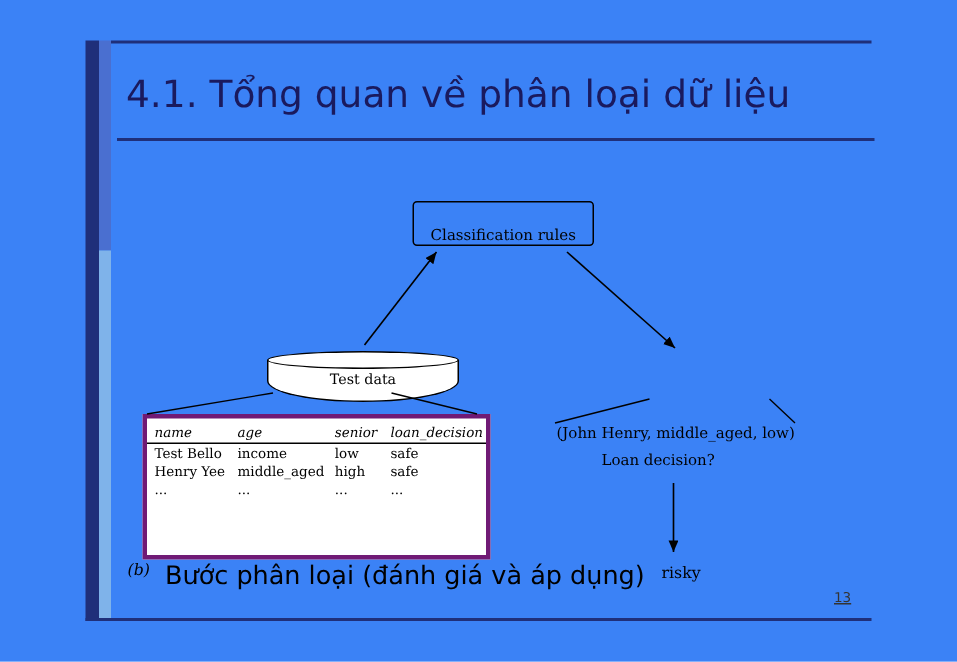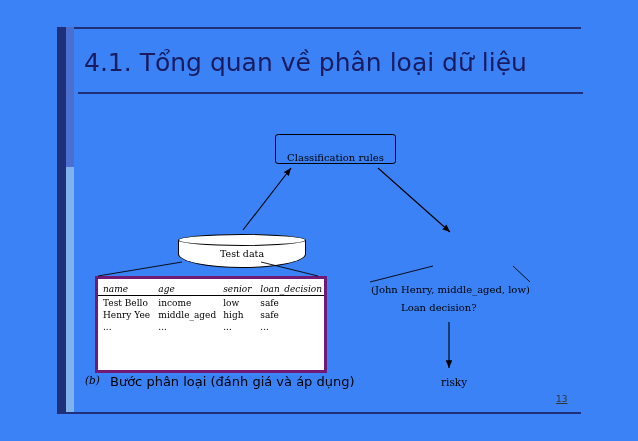--- a/index.html
+++ b/index.html
@@ -41,21 +41,21 @@
   .tbl td{text-align:left;padding:0px 2px 0px 5px;font-size:9px;line-height:12px;}
   .tbl .hdr-rule{position:absolute;left:0;top:16px;width:100%;height:1px;background:#000;}
 
   
   .new-tuple{position:absolute;left:293px;top:174px;font-family:"DejaVu Serif",serif;font-size:10px;color:#000;white-space:nowrap;}
   .loan-q{position:absolute;left:323px;top:192px;font-family:"DejaVu Serif",serif;font-size:10px;color:#000;white-space:nowrap;text-align:right;}
   .risky{position:absolute;left:363px;top:266px;font-family:"DejaVu Serif",serif;font-size:10.5px;color:#000;}
 
   
   .cap-b{position:absolute;left:7px;top:264px;font-family:"DejaVu Serif",serif;font-style:italic;font-size:10.5px;color:#000;}
-  .cap-text{position:absolute;left:32px;top:264px;font-family:"DejaVu Sans",sans-serif;font-size:13px;color:#000;}
+  .cap-text{position:absolute;left:32px;top:264px;font-family:"DejaVu Sans",sans-serif;font-size:17px;color:#000;}
 
   
   .pageno{position:absolute;left:556px;top:394px;font-family:"DejaVu Sans",sans-serif;font-size:9px;color:#333;text-decoration:underline;}
 
   svg.overlay{position:absolute;left:0;top:0;width:500px;height:295px;pointer-events:none;}
 </style>
 </head>
 <body>
 
 <div class="slide">

